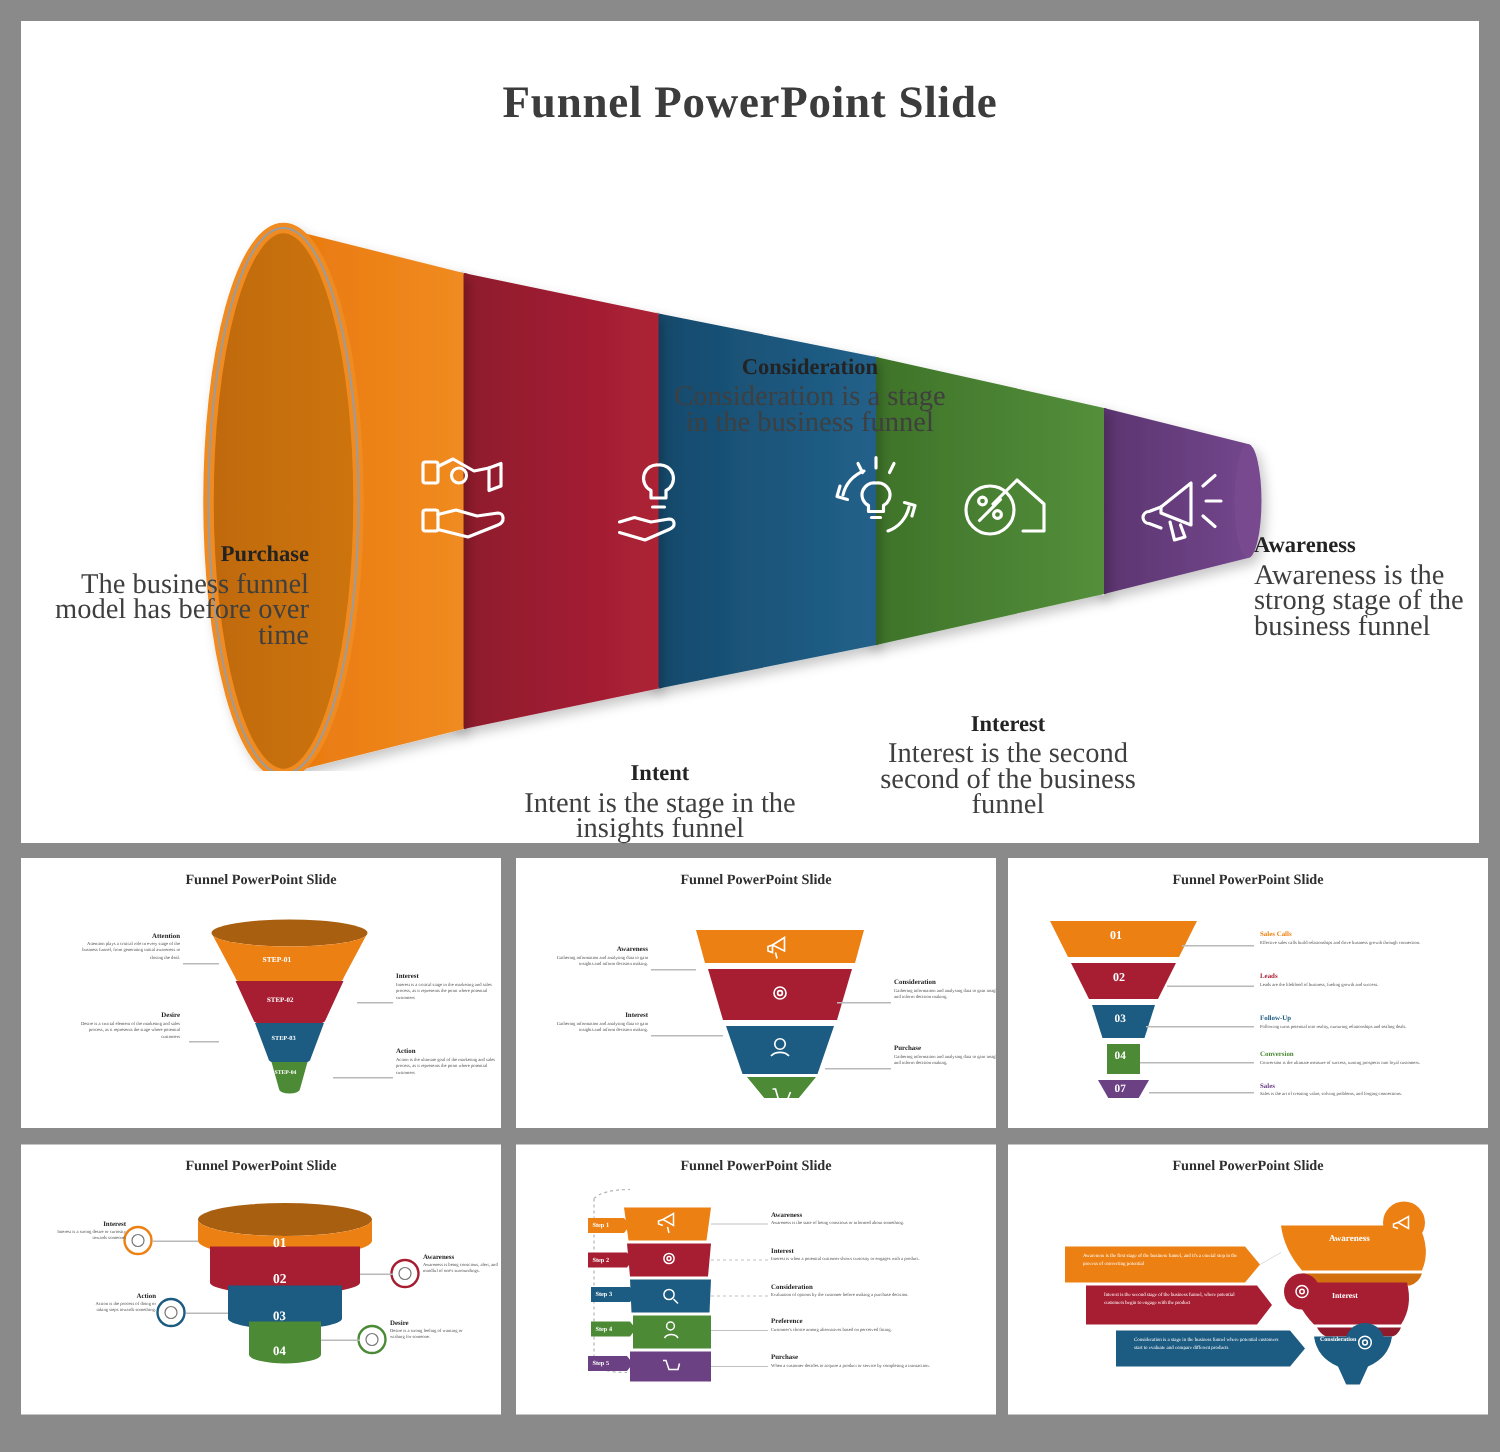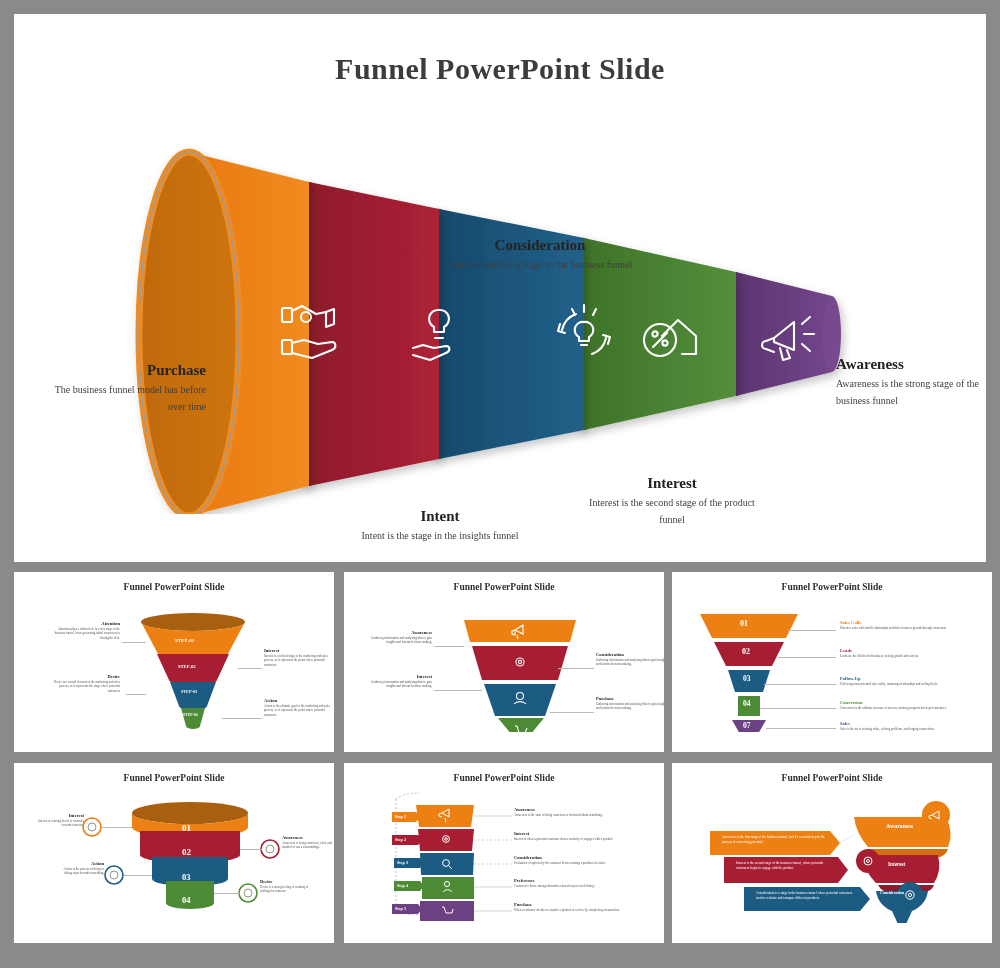--- a/index.html
+++ b/index.html
@@ -22,21 +22,21 @@
     font-family:"Liberation Serif", serif;
     font-size:30px;font-weight:bold;color:#3c3c3c;letter-spacing:.5px;
   }
 
   .funnel-wrap{position:absolute;left:0;top:80px;width:972px;height:420px;}
   .funnel-svg{position:absolute;left:0;top:0;}
 
   
   .lbl{position:absolute;color:#3a3a3a;font-family:"Liberation Serif",serif;}
   .lbl .h{font-size:15px;font-weight:bold;margin-bottom:2px;color:#232323;}
-  .lbl .p{font-size:10px;line-height:17px;color:#3f3f3f;}
+  .lbl .p{font-size:19px;line-height:17px;color:#3f3f3f;}
 
   .lbl-purchase{left:22px;top:268px;width:170px;text-align:right;}
   .lbl-consideration{left:428px;top:143px;width:196px;text-align:center;}
   .lbl-intent{left:326px;top:414px;width:200px;text-align:center;}
   .lbl-interest{left:563px;top:381px;width:190px;text-align:center;}
   .lbl-awareness{left:822px;top:262px;width:165px;text-align:left;}
 
   
   .thumbs{position:absolute;left:0;top:568px;width:1000px;height:400px;}
   .thumb{
@@ -180,21 +180,21 @@
       <div class="lbl lbl-intent">
         <div class="h">Intent</div>
         <div class="p">Intent is the stage in the insights funnel</div>
       </div>
       <div class="lbl lbl-consideration">
         <div class="h">Consideration</div>
         <div class="p">Consideration is a stage in the business funnel</div>
       </div>
       <div class="lbl lbl-interest">
         <div class="h">Interest</div>
-        <div class="p">Interest is the second stage of the product funnel</div>
+        <div class="p">Interest is the second second of the business funnel</div>
       </div>
       <div class="lbl lbl-awareness">
         <div class="h">Awareness</div>
         <div class="p">Awareness is the strong stage of the business funnel</div>
       </div>
     </div>
   </div>
 
   <div class="thumbs">
 

